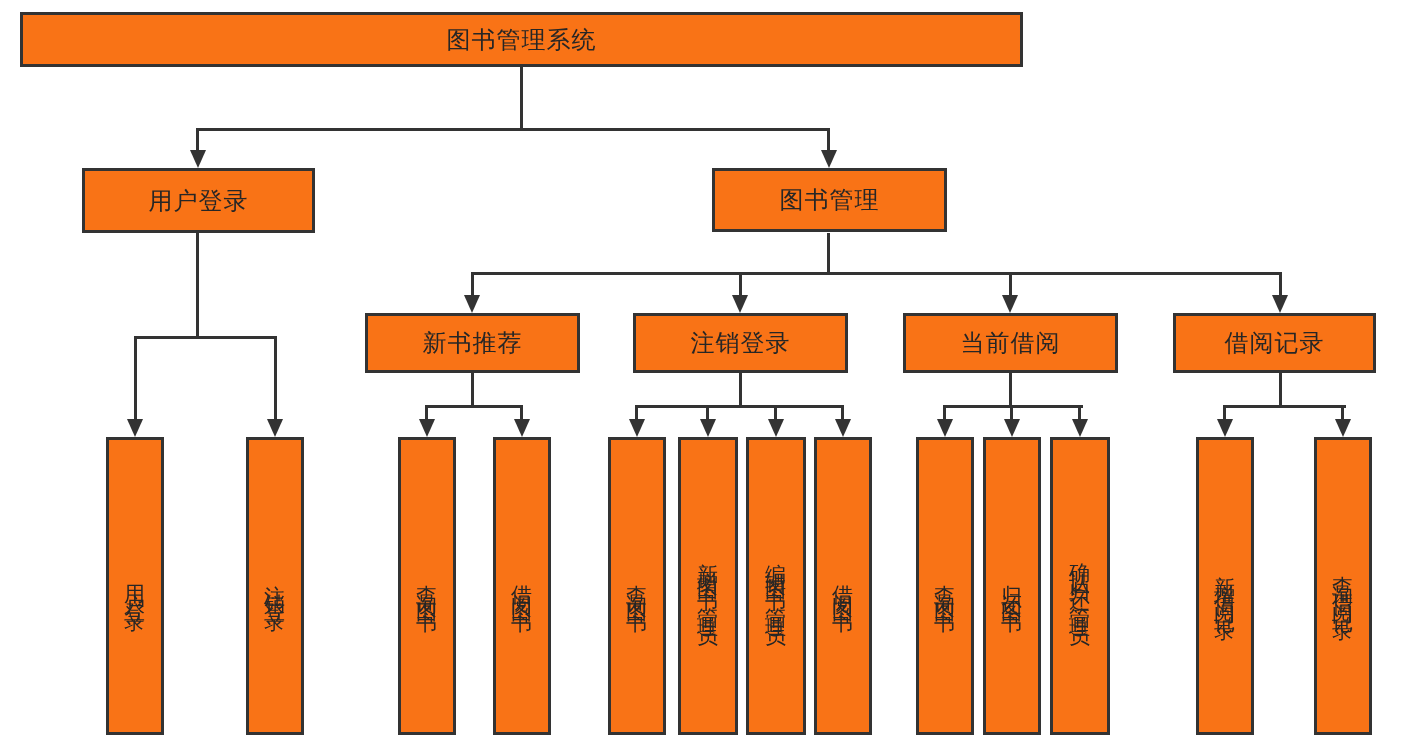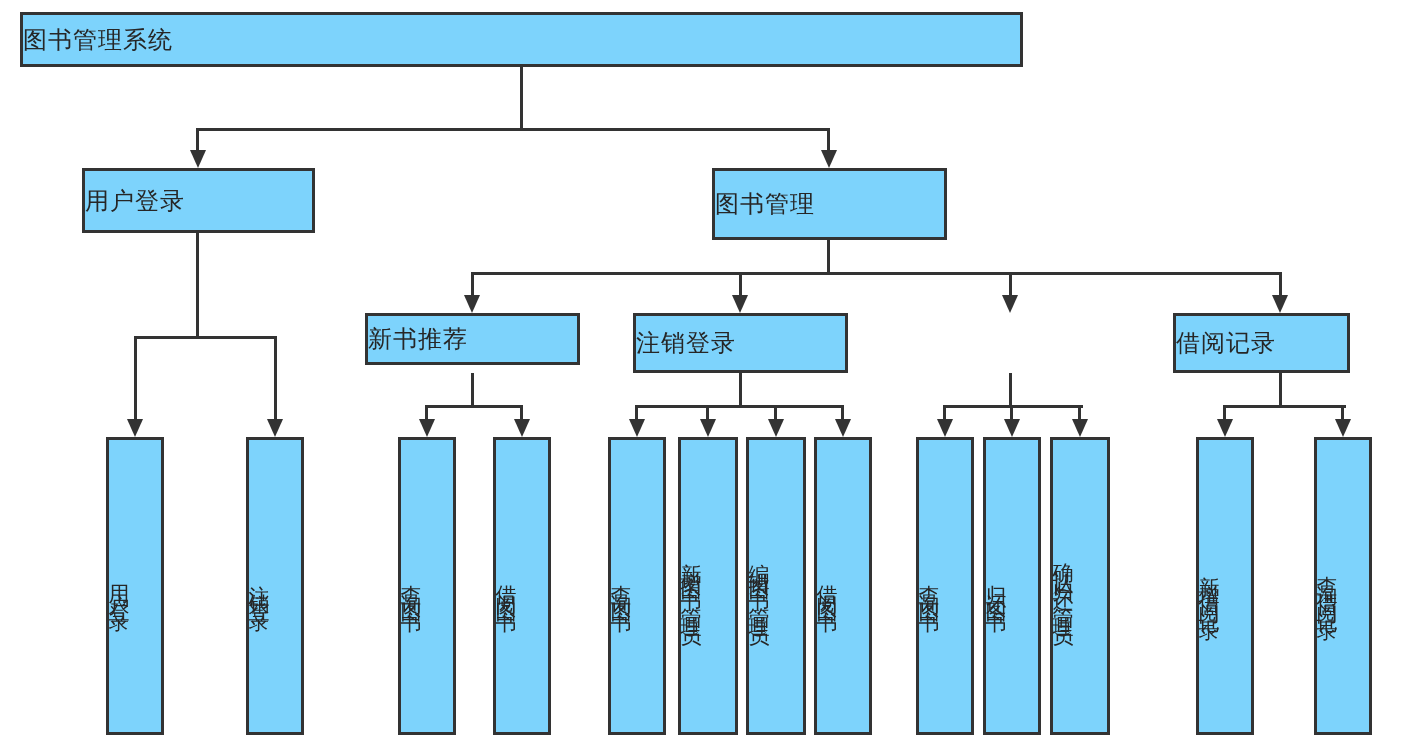--- a/index.html
+++ b/index.html
@@ -1,22 +1,22 @@
 <!DOCTYPE html>
 <html><head>
 <meta charset="utf-8">
 <style>
   html,body{margin:0;padding:0;background:#fff;}
   #canvas{
     position:relative;width:1405px;height:747px;background:#ffffff;overflow:hidden;
     font-family:"Liberation Sans","DejaVu Sans",sans-serif;color:#262626;
   }
   .box{
-    position:absolute;background:#7dd3fc;border:3px solid #333333;box-sizing:border-box;
-    display:flex;align-items:center;justify-content:flex-start;
+    position:absolute;background:#f97316;border:3px solid #333333;box-sizing:border-box;
+    display:flex;align-items:center;justify-content:center;
     font-size:24px;letter-spacing:1px;z-index:1;
   }
   .leaf{font-size:21px;}
   .vtext{
     writing-mode:vertical-lr;text-orientation:mixed;
     letter-spacing:9px;line-height:1;white-space:nowrap;
   }
   .vline{position:absolute;width:3px;background:#333333;}
   .hline{position:absolute;height:3px;background:#333333;}
   .arrow{
@@ -34,31 +34,34 @@
 
 <div id="canvas">
 
   <div class="box" style="left:20px;top:12px;width:1003px;height:55px">
     <span>图书管理系统</span>
   </div>
 
   <div class="box" style="left:82px;top:168px;width:233px;height:65px">
     <span>用户登录</span>
   </div>
-  <div class="box" style="left:712px;top:168px;width:235px;height:72px">
+  <div class="box" style="left:712px;top:168px;width:235px;height:64px">
     <span>图书管理</span>
   </div>
 
-  <div class="box" style="left:365px;top:313px;width:215px;height:52px">
+  <div class="box" style="left:365px;top:313px;width:215px;height:60px">
     <span>新书推荐</span>
   </div>
   <div class="box" style="left:633px;top:313px;width:215px;height:60px">
     <span>注销登录</span>
   </div>
-  <div class="box" style="left:1173px;top:313px;width:177px;height:60px">
+  <div class="box" style="left:903px;top:313px;width:215px;height:60px">
+    <span>当前借阅</span>
+  </div>
+  <div class="box" style="left:1173px;top:313px;width:203px;height:60px">
     <span>借阅记录</span>
   </div>
 
   <div class="box leaf" style="left:106px;top:437px;width:58px;height:298px">
     <span class="vtext">用户登录</span>
   </div>
   <div class="box leaf" style="left:246px;top:437px;width:58px;height:298px">
     <span class="vtext">注销登录</span>
   </div>
 

